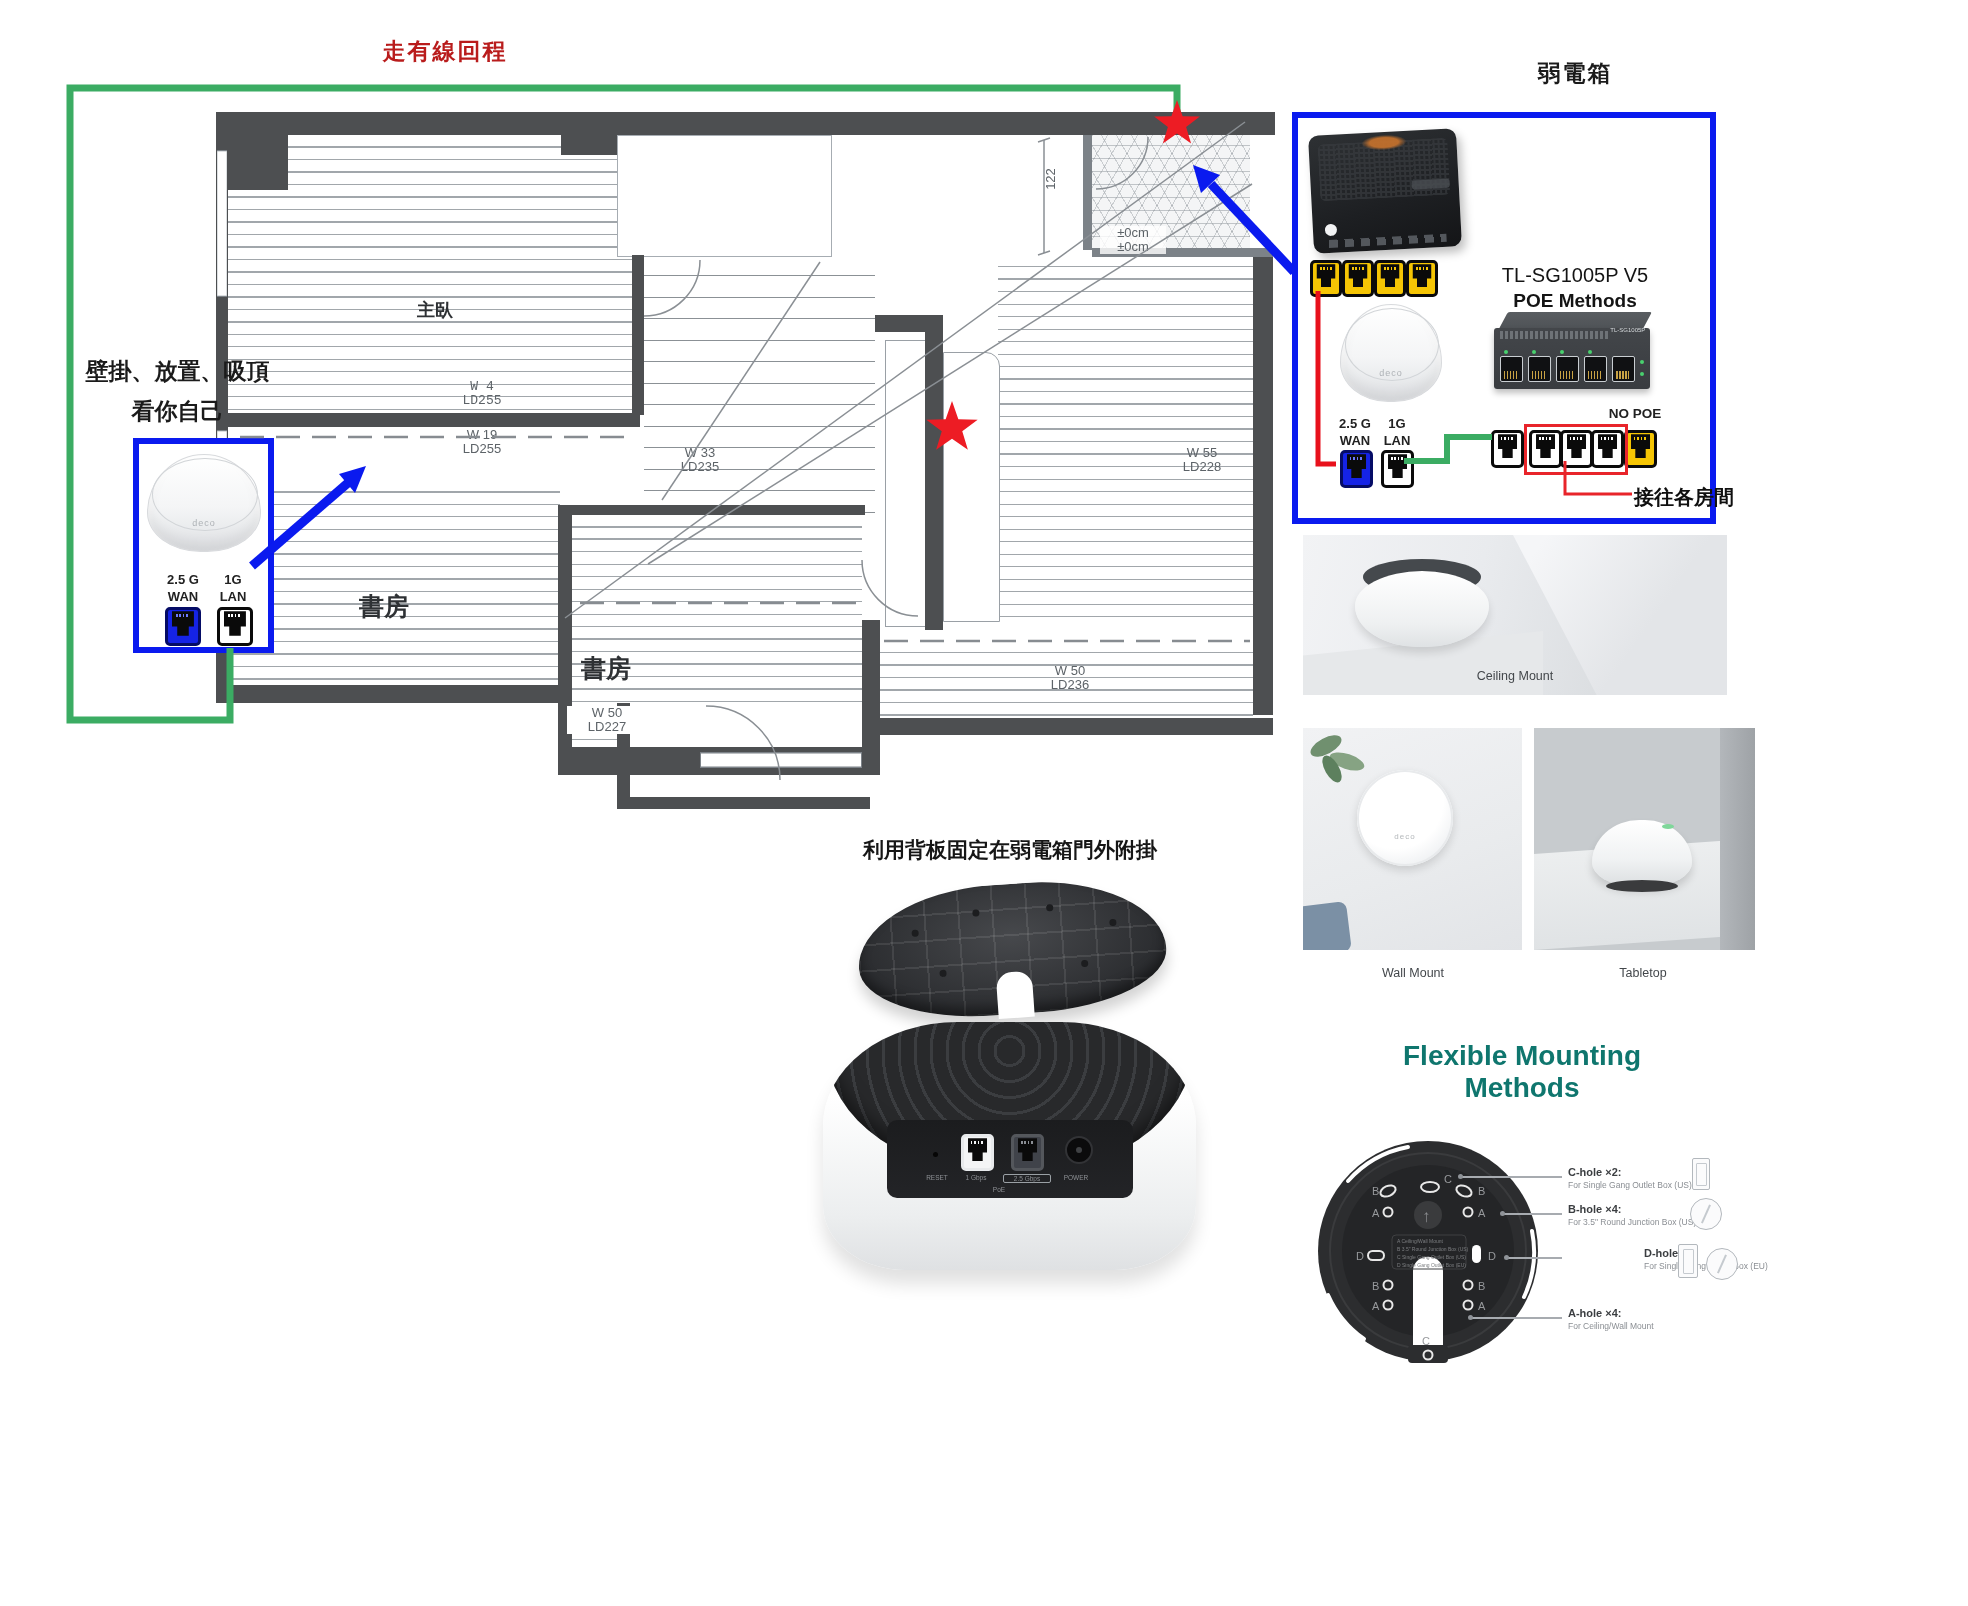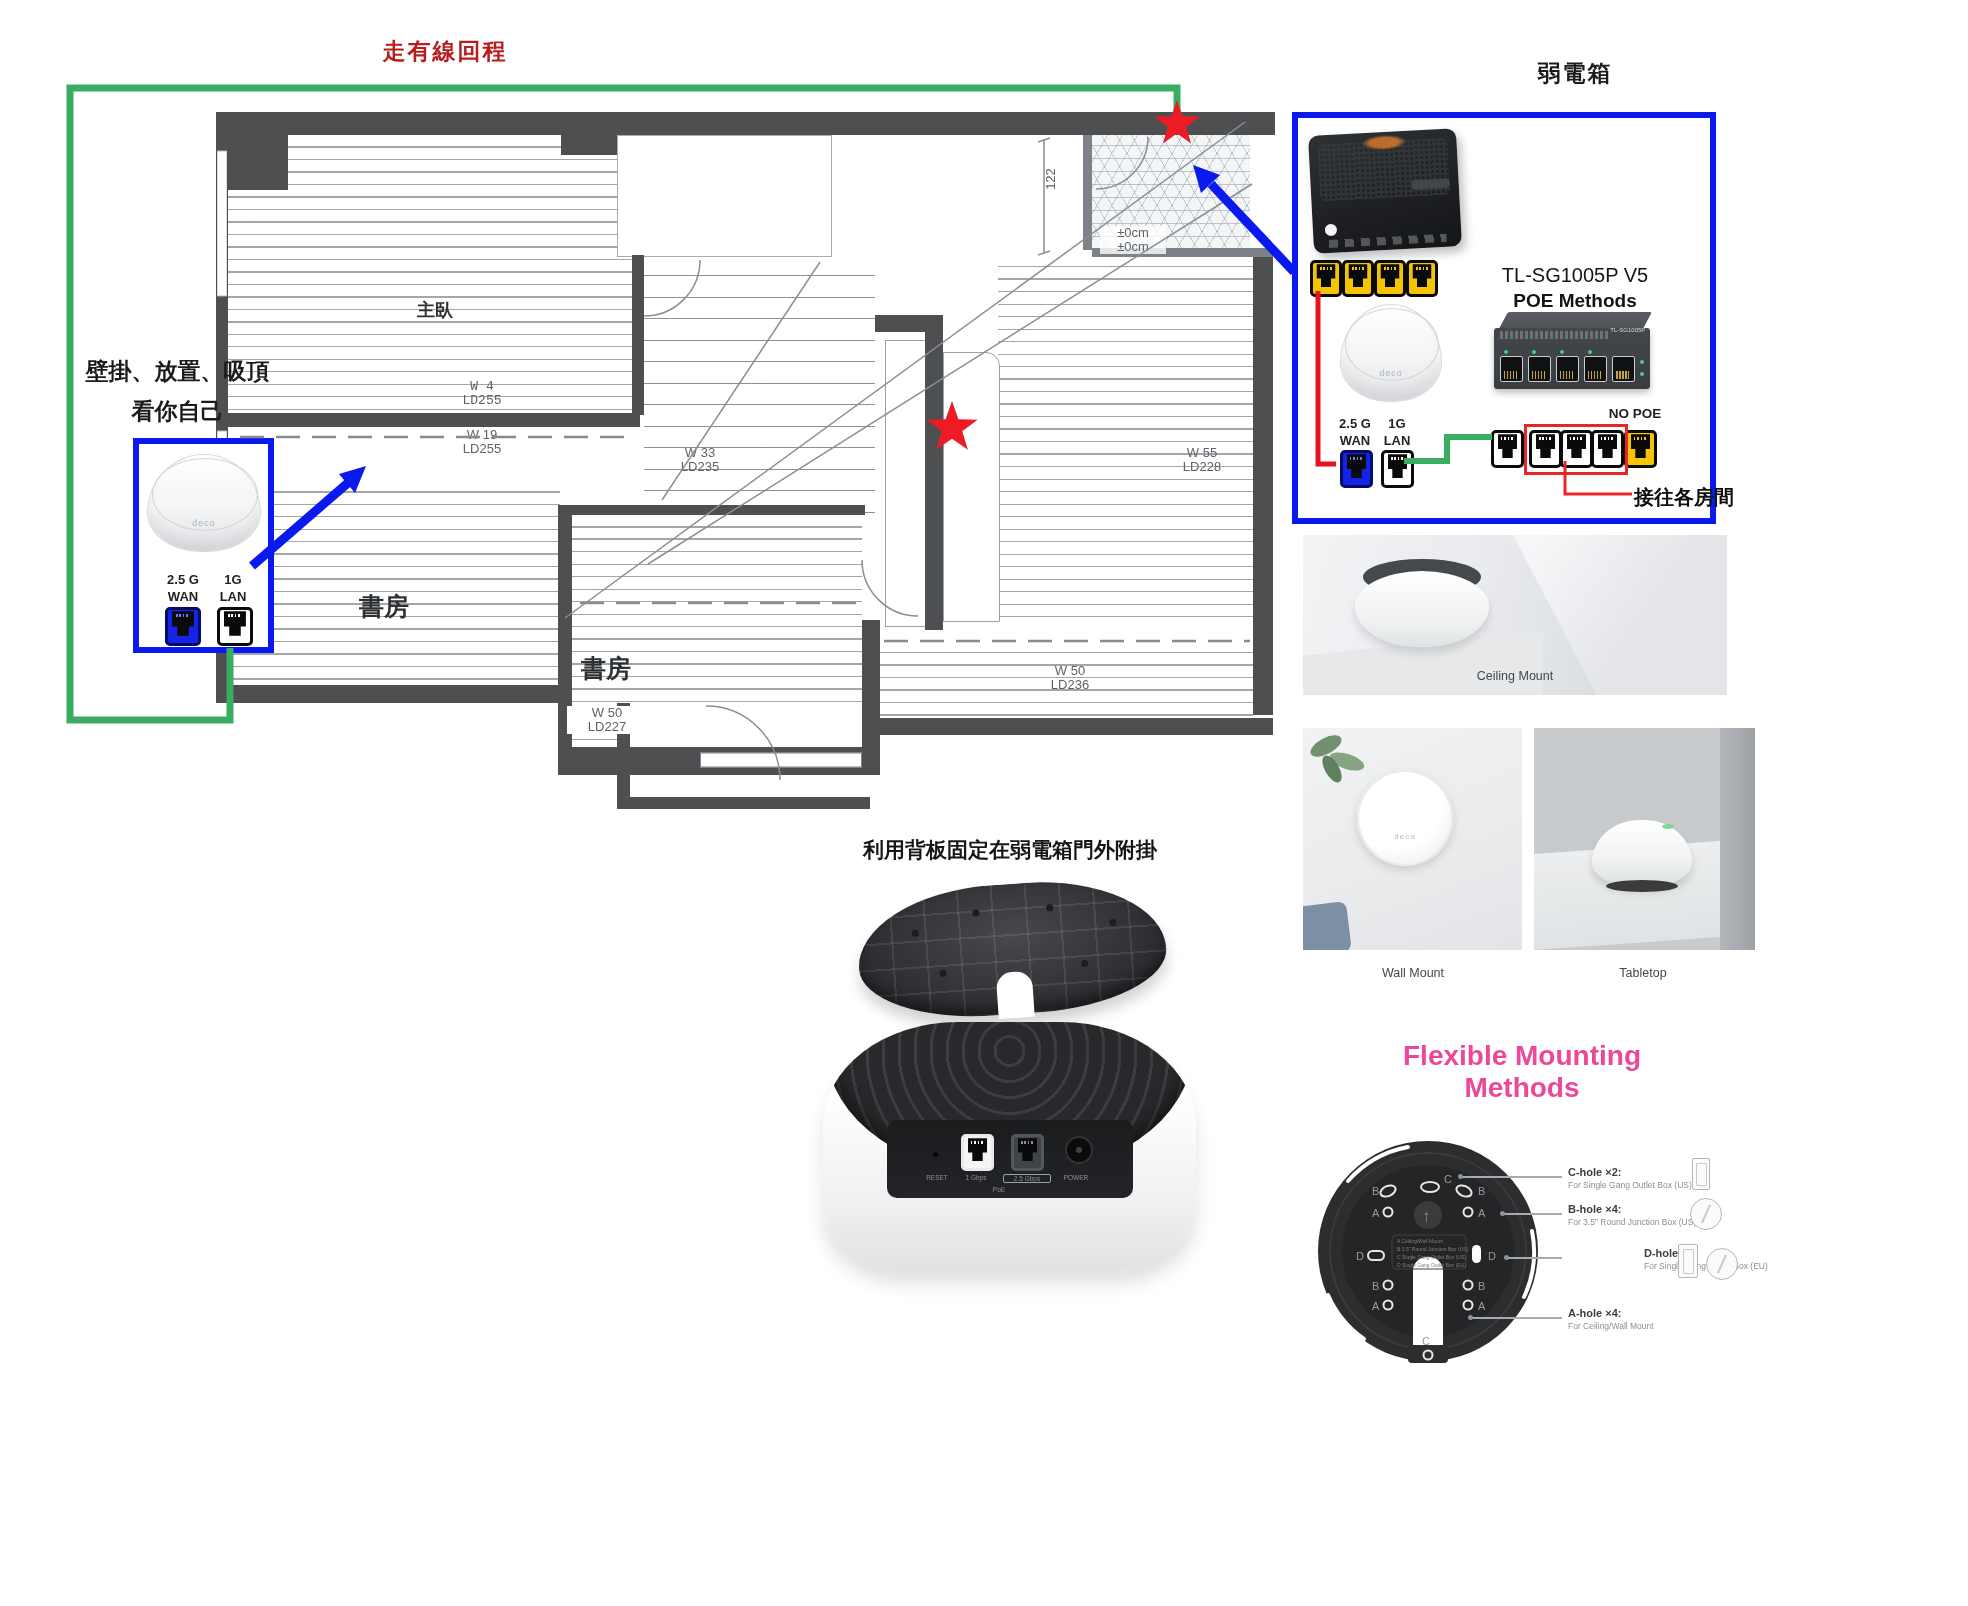--- a/index.html
+++ b/index.html
@@ -310,21 +310,21 @@
 
   <div class="photo" style="left:1534px;top:728px;width:221px;height:222px;background:#c7cbce;">
     <div class="abs" style="left:0;top:126px;width:221px;height:96px;background:linear-gradient(180deg,#eceeef,#e0e3e5);transform:skewY(-4deg);transform-origin:left top;"></div>
     <div class="abs" style="left:186px;top:0;width:35px;height:222px;background:linear-gradient(90deg,#b3b7bb,#9ea2a6);"></div>
     <div class="abs" style="left:58px;top:92px;width:100px;height:66px;border-radius:48% 48% 42% 42%/66% 66% 36% 36%;background:linear-gradient(180deg,#ffffff,#f0f2f3 60%,#dcdfe1);box-shadow:0 6px 8px rgba(0,0,0,.15);"></div>
     <div class="abs" style="left:72px;top:152px;width:72px;height:12px;border-radius:50%;background:#3a3b3d;"></div>
     <div class="abs" style="left:128px;top:96px;width:12px;height:5px;border-radius:50%;background:#7fd79a;"></div>
   </div>
   <div class="caption" style="left:1583px;top:966px;width:120px;">Tabletop</div>
 
-  <div class="abs ctr" style="left:1342px;top:1040px;width:360px;font-size:28px;font-weight:600;color:#ec4899;">Flexible Mounting Methods</div>
+  <div class="abs ctr" style="left:1342px;top:1040px;width:360px;font-size:28px;font-weight:600;color:#0f766e;">Flexible Mounting Methods</div>
 
   <div class="abs ctr b" style="left:855px;top:836px;width:310px;font-size:21px;color:#161616;">利用背板固定在弱電箱門外附掛</div>
 
   <div class="plate-top" style="left:858px;top:884px;width:308px;height:130px;">
     <div class="slot"></div>
     <div class="hole" style="left:18%;top:30%;"></div>
       <div class="hole" style="left:38%;top:18%;"></div>
     <div class="hole" style="left:62%;top:18%;"></div>
       <div class="hole" style="left:82%;top:32%;"></div>
     <div class="hole" style="left:26%;top:62%;"></div>

